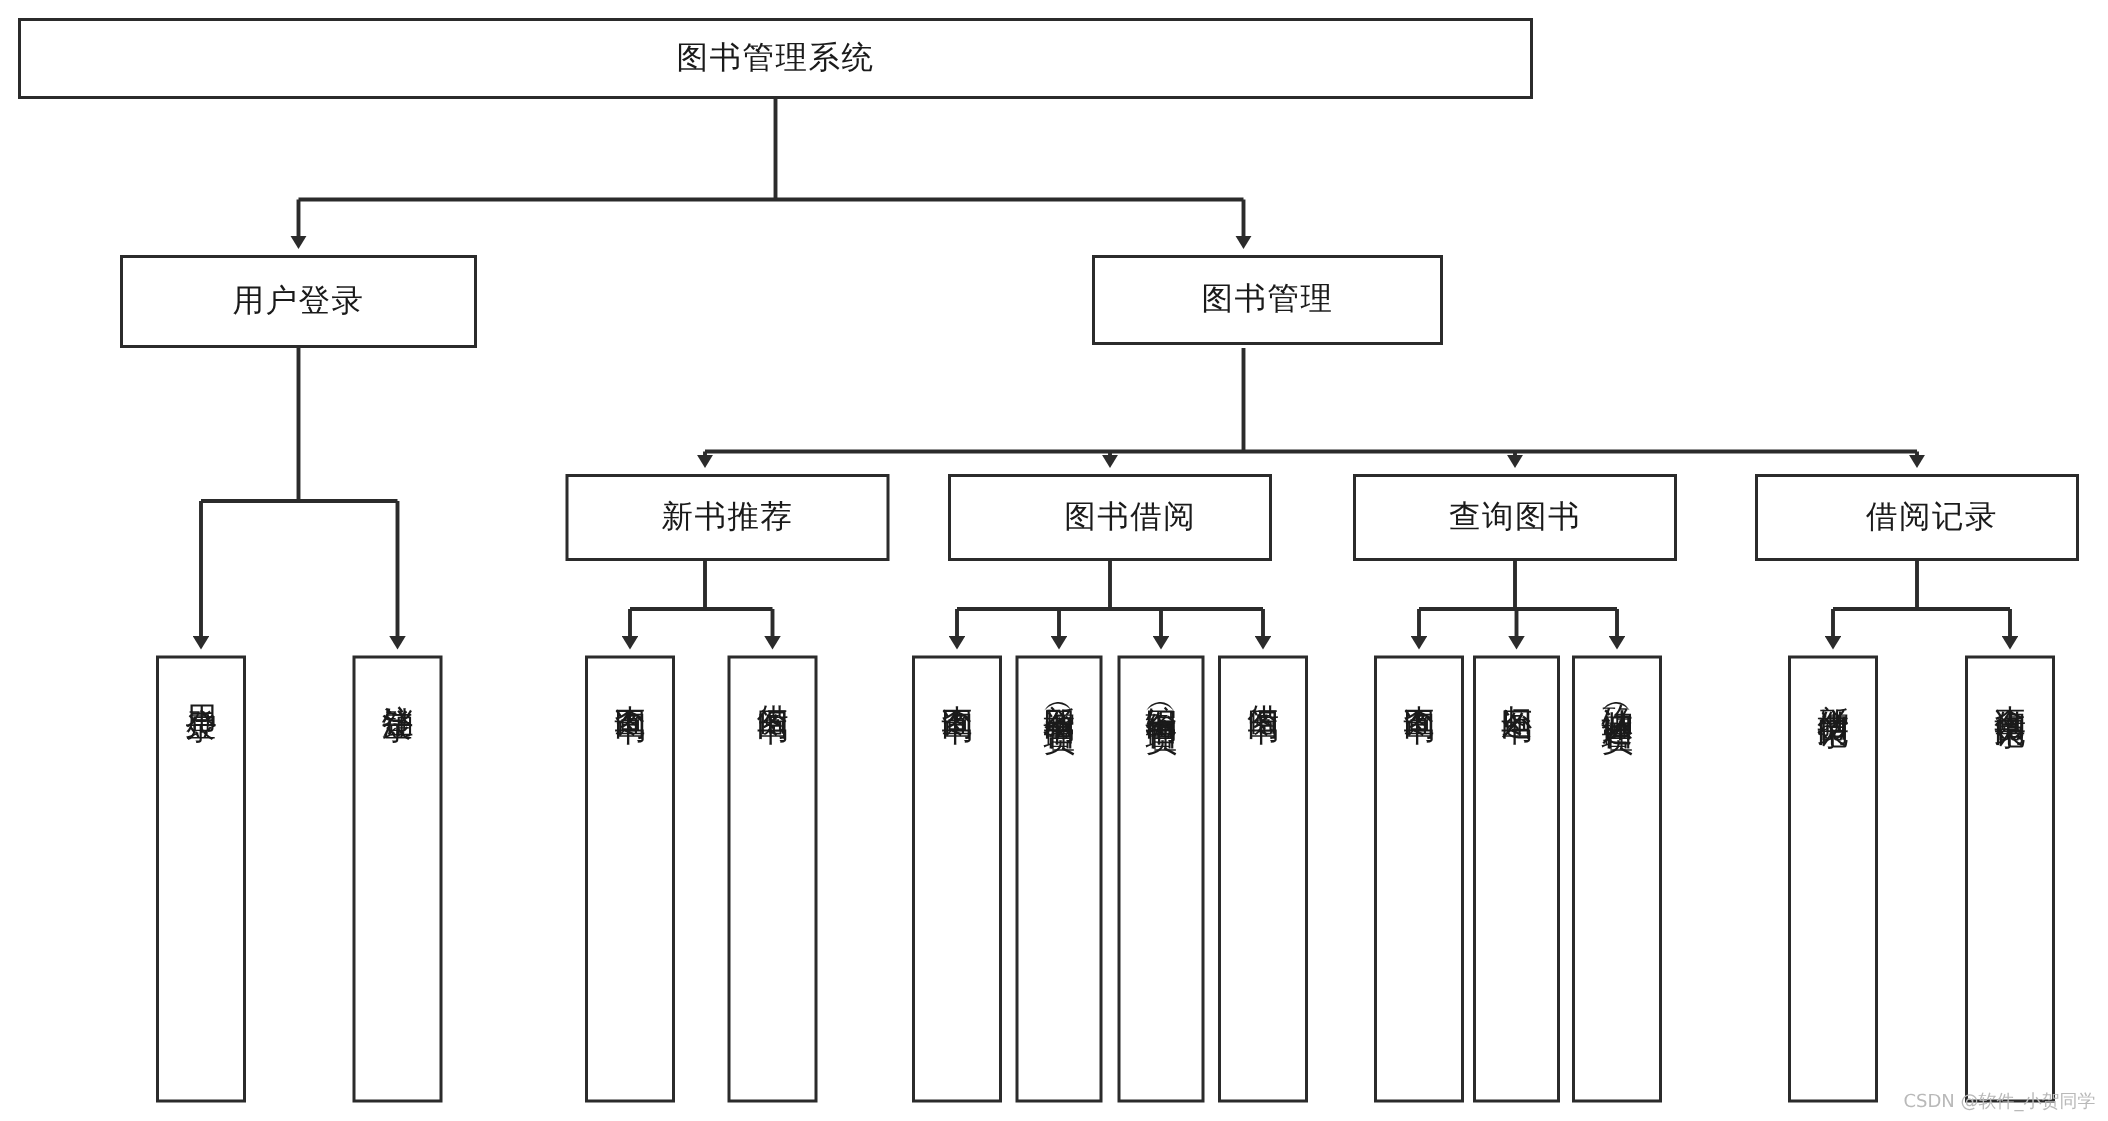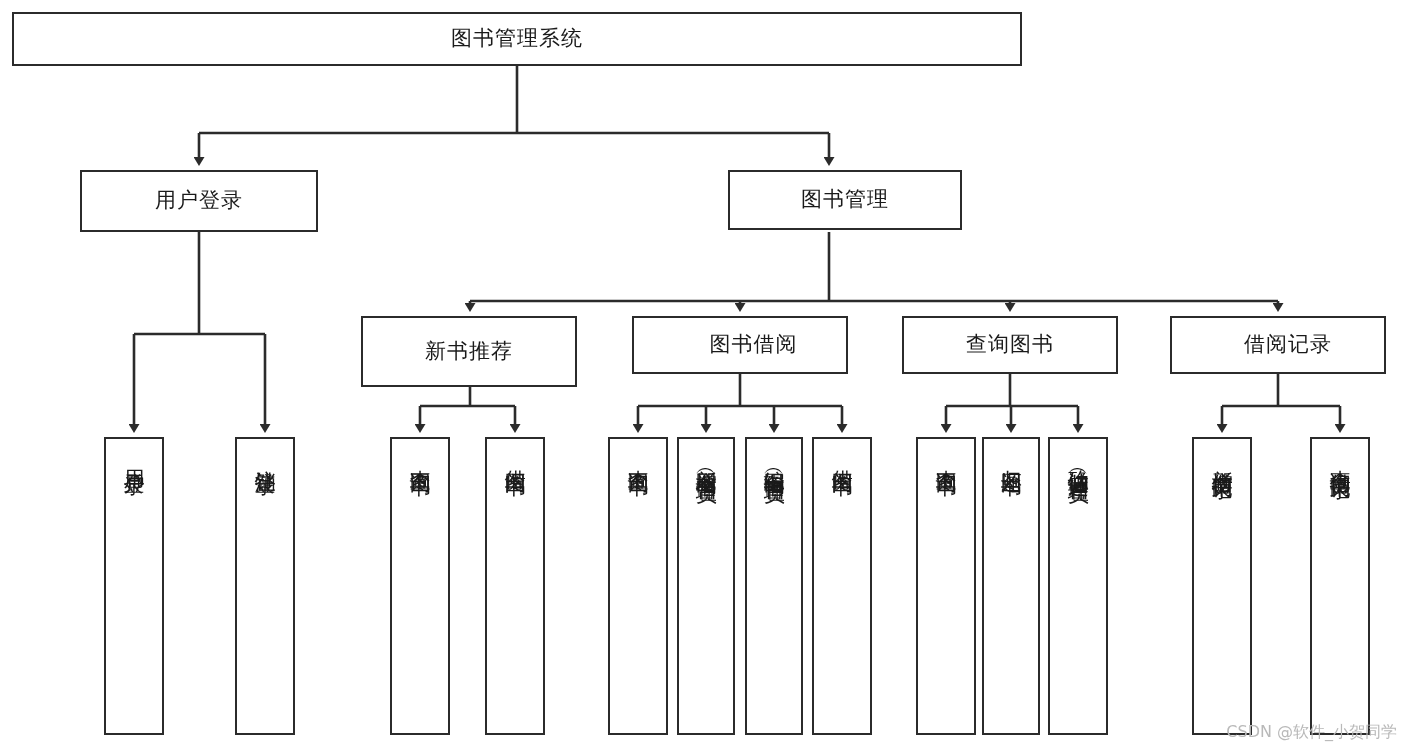--- a/index.html
+++ b/index.html
@@ -52,21 +52,21 @@
     left: 0;
     top: 0;
     width: 1405px;
     height: 747px;
     pointer-events: none;
   }
   .watermark {
     position: absolute;
     right: 8px;
     bottom: 4px;
-    font-size: 16px;
+    font-size: 12px;
     color: #b9b9b9;
     white-space: nowrap;
     font-family: "DejaVu Sans", "Liberation Sans", sans-serif;
   }
 </style>
 </head>
 <body>
 
 <div id="canvas">
 
@@ -125,21 +125,21 @@
   </div>
 
   <div class="node node-h" style="left:80px; top:170px; width:238px; height:62px;">
     <span>用户登录</span>
   </div>
 
   <div class="node node-h" style="left:712px; top:170px; width:234px; height:60px;margin-left:16px;">
     <span>图书管理</span>
   </div>
 
-  <div class="node node-h" style="left:361px; top:316px; width:216px; height:71px;">
+  <div class="node node-h" style="left:377px; top:316px; width:216px; height:58px;">
     <span>新书推荐</span>
   </div>
 
   <div class="node node-h" style="left:632px; top:316px; width:216px; height:58px;padding-left:27px;">
     <span>图书借阅</span>
   </div>
 
   <div class="node node-h" style="left:902px; top:316px; width:216px; height:58px;">
     <span>查询图书</span>
   </div>

